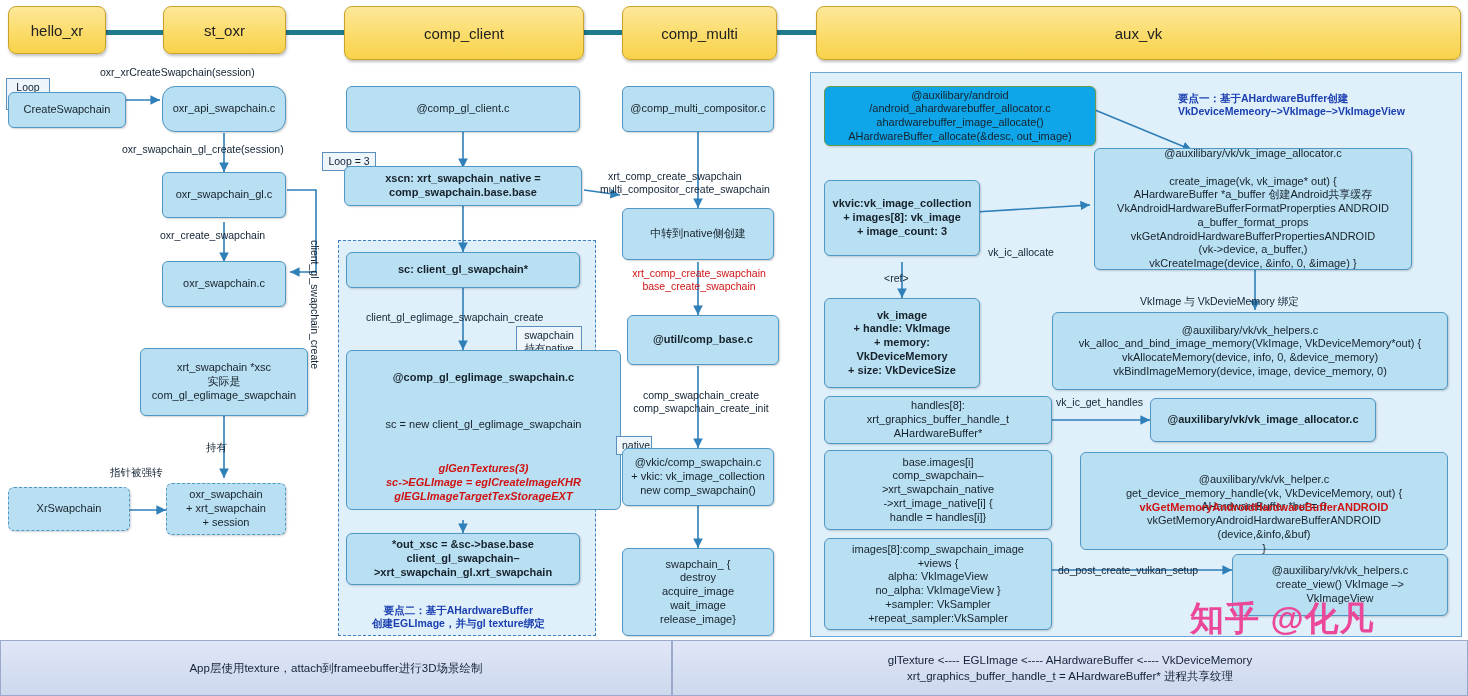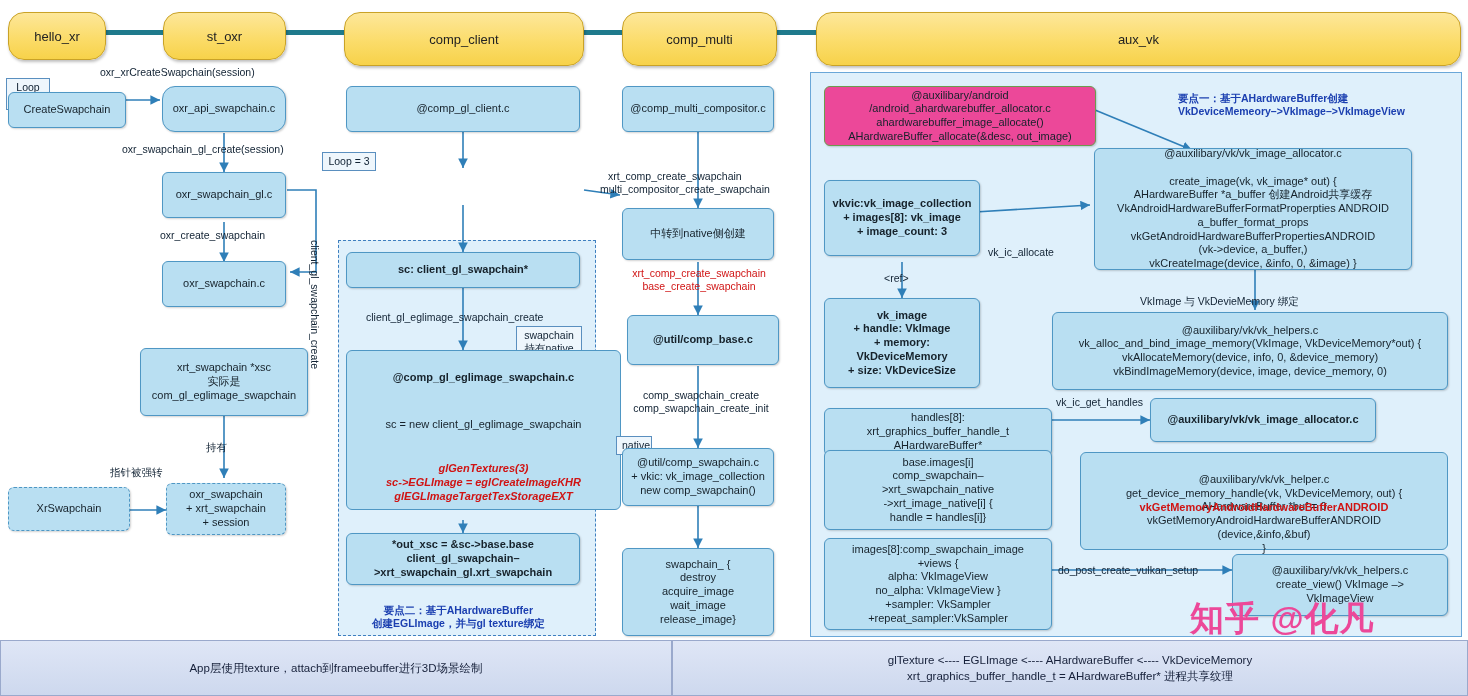--- a/index.html
+++ b/index.html
@@ -1,42 +1,42 @@
 <!DOCTYPE html>
 <html><head>
 <meta charset="utf-8">
 <style>
   html,body{margin:0;padding:0;background:#ffffff;}
   body{font-family:"Liberation Sans", sans-serif;}
   #root{position:relative;width:1468px;height:696px;overflow:hidden;background:#fff;}
   .col-head{
     position:absolute;box-sizing:border-box;
     background:linear-gradient(180deg,#fde79a 0%,#fbdc6a 55%,#f7d24a 100%);
-    border:1px solid #c9a227;border-radius:16px;
+    border:1px solid #c9a227;border-radius:8px;
     display:flex;align-items:center;justify-content:center;
-    font-size:13px;color:#222;box-shadow:1px 2px 3px rgba(0,0,0,.25);margin-top:6px;
+    font-size:15px;color:#222;box-shadow:1px 2px 3px rgba(0,0,0,.25);
   }
   .connector{position:absolute;height:5px;background:#1f7a8c;}
   .panel{
     position:absolute;box-sizing:border-box;background:#dff0fb;
     border:1px solid #6aa7d8;
   }
   .dashpanel{
     position:absolute;box-sizing:border-box;background:#dff0fb;
     border:1px dashed #3f7fbf;
   }
   .box{
     position:absolute;box-sizing:border-box;
     background:#b9dff2;border:1px solid #4f97c4;border-radius:6px;
     display:flex;align-items:center;justify-content:center;
     text-align:center;font-size:11px;color:#16222b;padding:3px 5px;
     box-shadow:1px 1px 2px rgba(0,0,0,.18);
     line-height:1.25;white-space:pre-line;
   }
-  .box.green{background:#ec4899;border-color:#6d9a4e;}
+  .box.green{background:#0ea5e9;border-color:#6d9a4e;}
   .box.plain{box-shadow:none;}
   .box.dashed{border-style:dashed;}
   .label{
     position:absolute;font-size:10.5px;color:#123;line-height:1.25;
     white-space:pre-line;
   }
   .label.red{color:#d01414;}
   .label.blue{color:#1b3fb0;font-weight:bold;}
   .tag{
     position:absolute;box-sizing:border-box;background:#eef6fc;
@@ -127,20 +127,22 @@
 实际是
 com_gl_eglimage_swapchain</div>
   <div class="label" style="left:206px;top:441px;">持有</div>
   <div class="label" style="left:110px;top:466px;">指针被强转</div>
   <div class="box dashed" style="left:166px;top:483px;width:120px;height:52px;">oxr_swapchain
 + xrt_swapchain
 + session</div>
 
   <div class="box" style="left:346px;top:86px;width:234px;height:46px;">@comp_gl_client.c</div>
   <div class="tag" style="left:322px;top:152px;width:54px;">Loop = 3</div>
+  <div class="box b" style="left:344px;top:166px;width:238px;height:40px;">xscn: xrt_swapchain_native =
+comp_swapchain.base.base</div>
   <div class="box b" style="left:346px;top:252px;width:234px;height:36px;">sc: client_gl_swapchain*</div>
   <div class="label" style="left:366px;top:311px;">client_gl_eglimage_swapchain_create</div>
   <div class="tag" style="left:516px;top:326px;width:66px;">swapchain
 持有native</div>
 
   <div class="box plain" style="left:346px;top:350px;width:275px;height:160px;align-items:flex-start;justify-content:flex-start;padding:6px 15px;">
     <div style="width:100%;text-align:center;">
       <div class="b">@comp_gl_eglimage_swapchain.c</div>
       <div style="height:6px;"></div>
       <div>sc = new client_gl_eglimage_swapchain</div>
@@ -164,21 +166,21 @@
   <div class="box" style="left:622px;top:86px;width:152px;height:46px;">@comp_multi_compositor.c</div>
   <div class="label" style="left:608px;top:170px;">xrt_comp_create_swapchain</div>
   <div class="label" style="left:600px;top:183px;">multi_compositor_create_swapchain</div>
   <div class="box" style="left:622px;top:208px;width:152px;height:52px;">中转到native侧创建</div>
   <div class="label red" style="left:626px;top:267px;text-align:center;width:146px;">xrt_comp_create_swapchain
 base_create_swapchain</div>
   <div class="box b" style="left:627px;top:315px;width:152px;height:50px;">@util/comp_base.c</div>
   <div class="label" style="left:628px;top:389px;text-align:center;width:146px;">comp_swapchain_create
 comp_swapchain_create_init</div>
   <div class="tag" style="left:616px;top:436px;width:36px;">native</div>
-  <div class="box" style="left:622px;top:448px;width:152px;height:58px;">@util/comp_swapchain.c
+  <div class="box" style="left:622px;top:448px;width:152px;height:58px;">@vkic/comp_swapchain.c
 + vkic: vk_image_collection
 new comp_swapchain()</div>
   <div class="box" style="left:622px;top:548px;width:152px;height:88px;">swapchain_  {
 destroy
 acquire_image
 wait_image
 release_image}</div>
 
   <div class="box green" style="left:824px;top:86px;width:272px;height:60px;">@auxilibary/android
 /android_ahardwarebuffer_allocator.c
@@ -206,21 +208,21 @@
 a_buffer_format_props
 vkGetAndroidHardwareBufferPropertiesANDROID
 (vk-&gt;device, a_buffer,)
 vkCreateImage(device, &amp;info, 0, &amp;image) }</div>
   <div class="label" style="left:1140px;top:295px;">VkImage 与 VkDevieMemory 绑定</div>
   <div class="box" style="left:1052px;top:312px;width:396px;height:78px;">@auxilibary/vk/vk_helpers.c
 vk_alloc_and_bind_image_memory(VkImage, VkDeviceMemory*out) {
 vkAllocateMemory(device, info, 0, &amp;device_memory)
 vkBindImageMemory(device, image, device_memory, 0)</div>
 
-  <div class="box" style="left:824px;top:396px;width:228px;height:48px;margin-top:12px;">handles[8]:
+  <div class="box" style="left:824px;top:396px;width:228px;height:48px;">handles[8]:
 xrt_graphics_buffer_handle_t
 AHardwareBuffer*</div>
   <div class="label" style="left:1056px;top:396px;">vk_ic_get_handles</div>
   <div class="box b" style="left:1150px;top:398px;width:226px;height:44px;">@auxilibary/vk/vk_image_allocator.c</div>
 
   <div class="box" style="left:824px;top:450px;width:228px;height:80px;">base.images[i]
 comp_swapchain–
 &gt;xrt_swapchain_native
 -&gt;xrt_image_native[i] {
 handle = handles[i]}</div>

